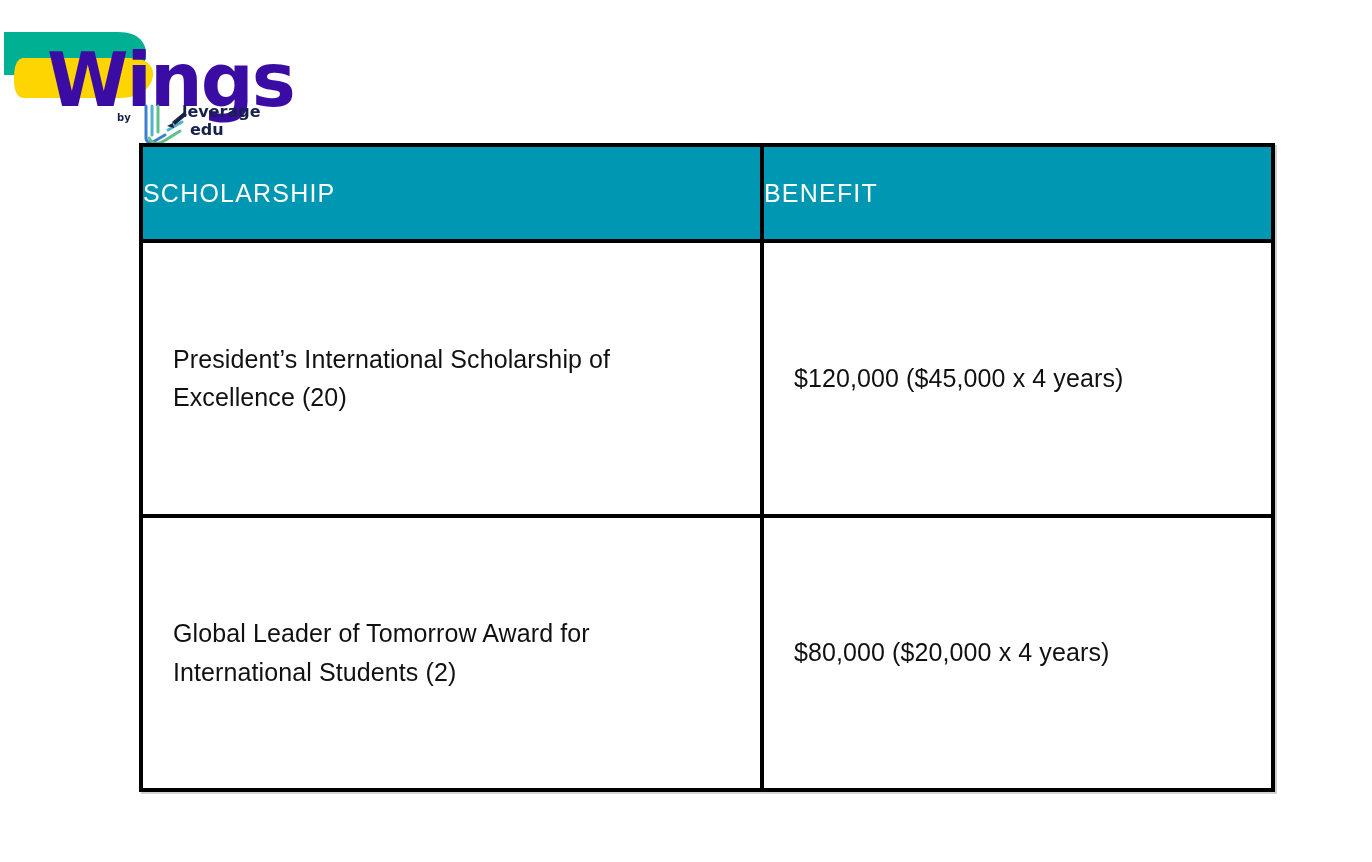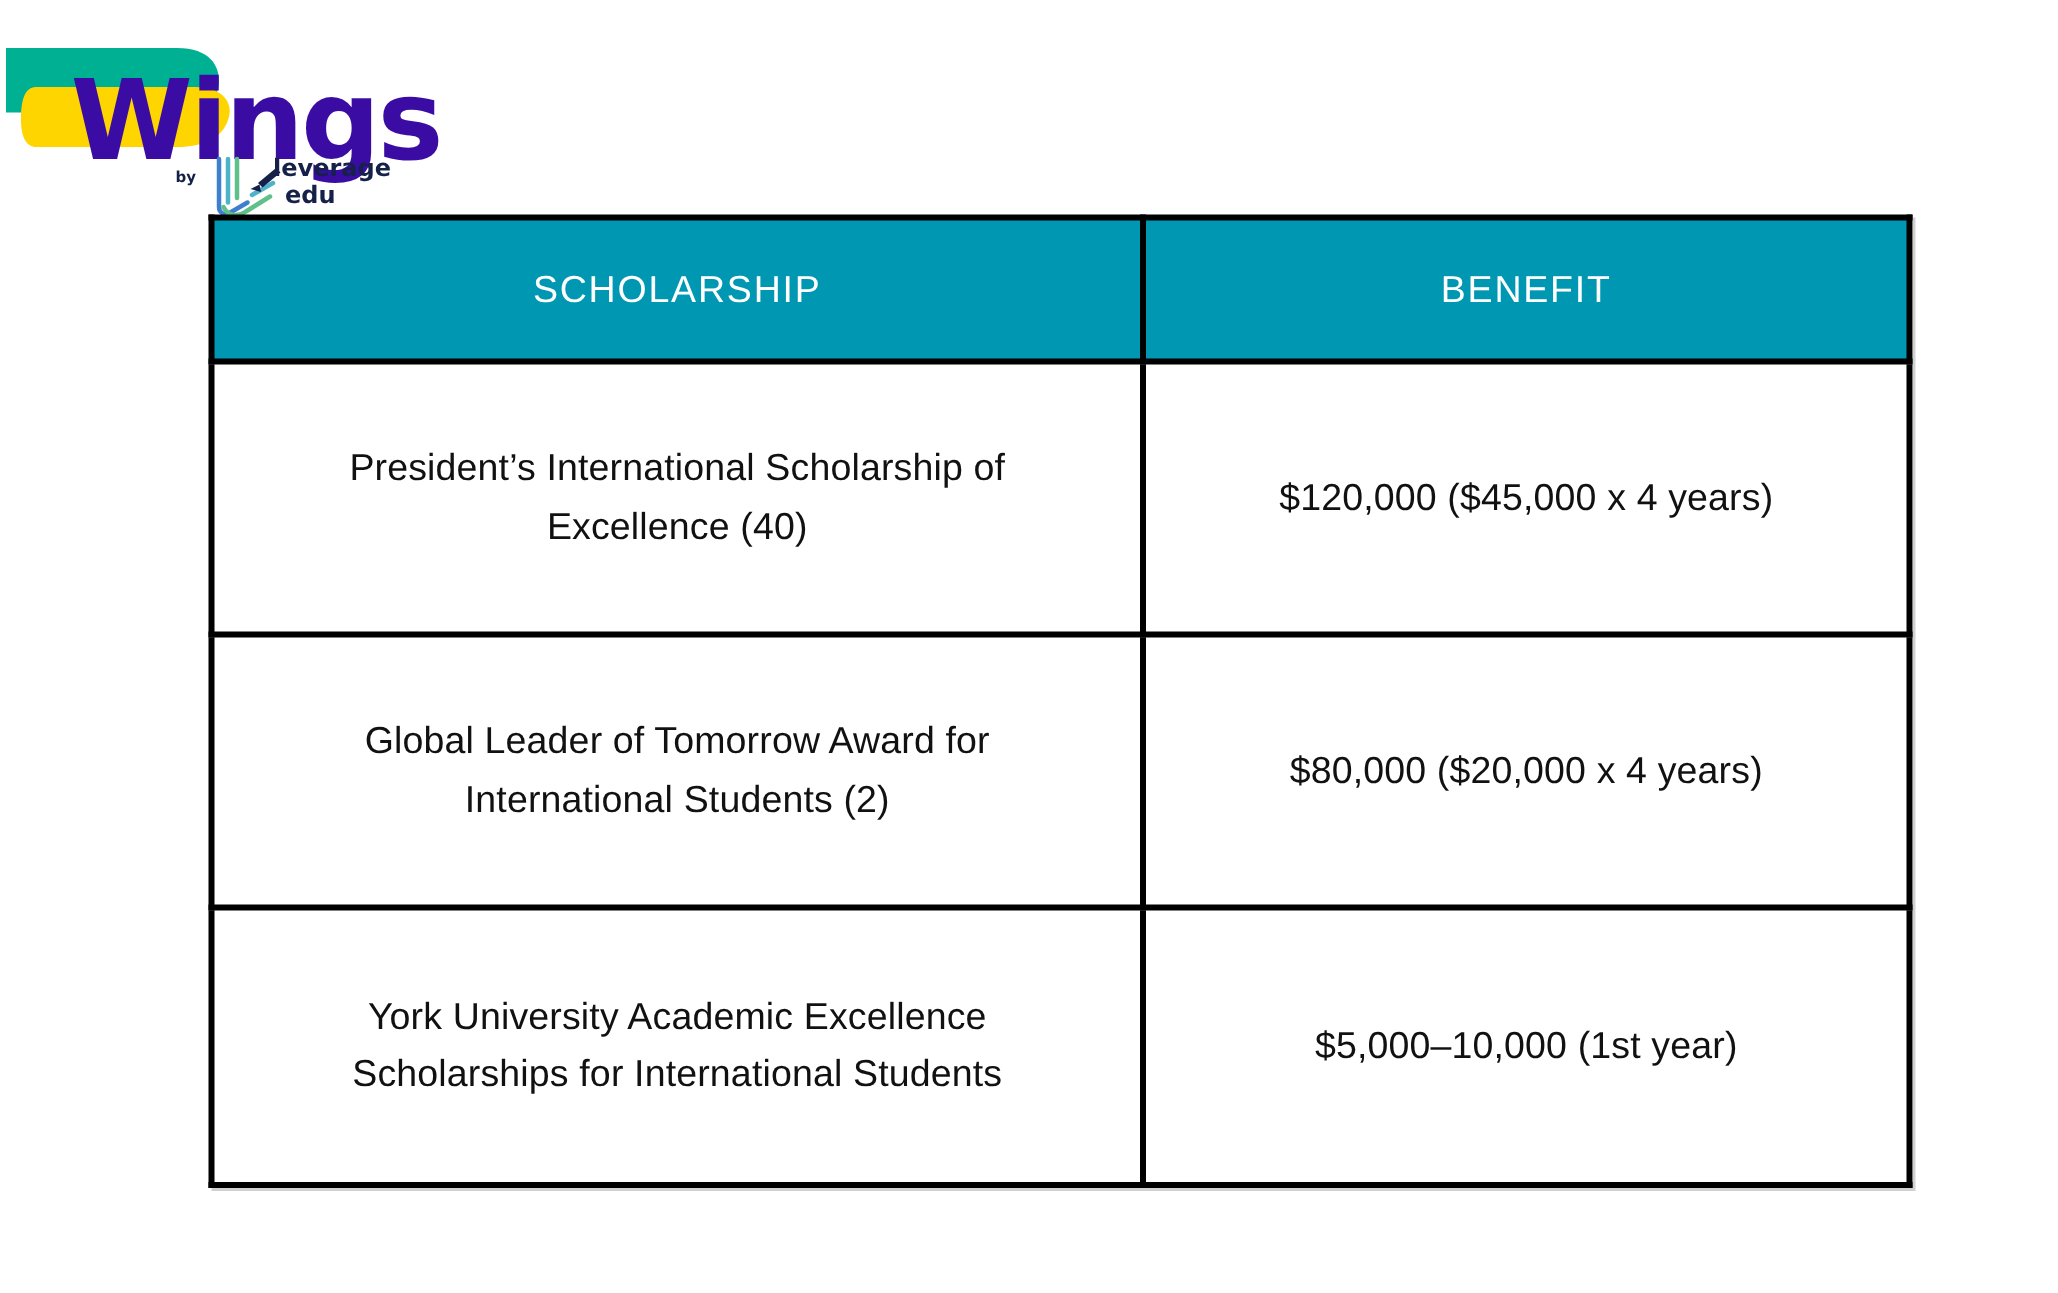--- a/index.html
+++ b/index.html
@@ -34,21 +34,21 @@
     width: 1132px;
     height: 649px;
     border-collapse: collapse;
     table-layout: fixed;
     box-shadow: 2px 2px 0 rgba(0,0,0,0.18);
   }
   #scholarship-table td,
   #scholarship-table th {
     border: 4px solid #000000;
     padding: 0;
-    text-align: center;
+    text-align: left;
     vertical-align: middle;
   }
   #scholarship-table col.col-scholarship { width: 621px; }
   #scholarship-table col.col-benefit { width: 511px; }
 
   thead th {
     background: #0097b2;
     height: 92px;
   }
   thead th .hdr-text {
@@ -121,36 +121,28 @@
         <span class="hdr-text">SCHOLARSHIP</span>
       </th>
       <th>
         <span class="hdr-text">BENEFIT</span>
       </th>
     </tr>
   </thead>
   <tbody>
     <tr class="row-h-tall">
       <td>
-        <span class="cell-text">President’s International Scholarship of Excellence (40)</span>
+        <span class="cell-text">President’s International Scholarship of Excellence (20)</span>
       </td>
       <td>
         <span class="cell-text">$120,000 ($45,000 x 4 years)</span>
       </td>
     </tr>
     <tr class="row-h-tall">
       <td>
         <span class="cell-text">Global Leader of Tomorrow Award for International Students (2)</span>
       </td>
       <td>
         <span class="cell-text">$80,000 ($20,000 x 4 years)</span>
       </td>
     </tr>
-    <tr class="row-h-tall2">
-      <td>
-        <span class="cell-text">York University Academic Excellence Scholarships for International Students</span>
-      </td>
-      <td>
-        <span class="cell-text">$5,000–10,000 (1st year)</span>
-      </td>
-    </tr>
   </tbody>
 </table>
 
 </body></html>

